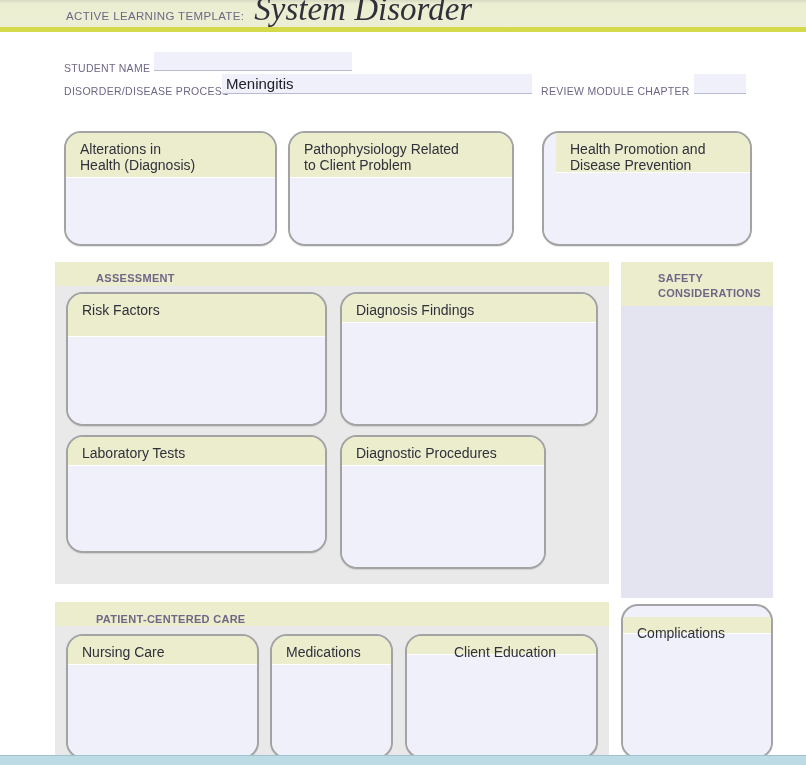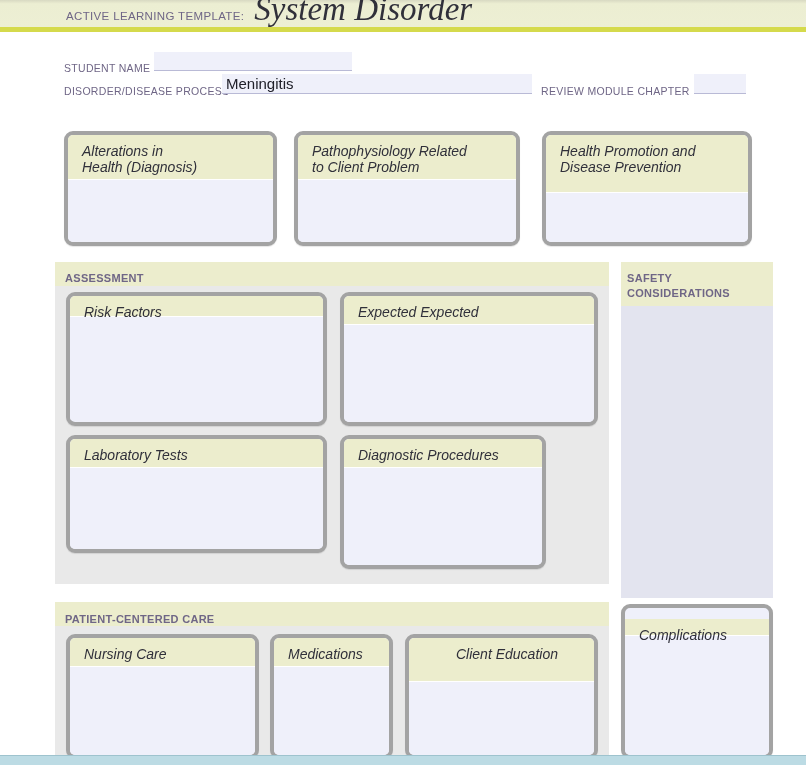--- a/index.html
+++ b/index.html
@@ -75,26 +75,25 @@
     position: absolute;
     font-size: 14px;
     color: #20202a;
     white-space: nowrap;
   }
 
   
   .card {
     position: absolute;
     box-sizing: border-box;
-    border: 4px solid #a3a3a3;
-    border-radius: 9px;
+    border: 2px solid #a3a3a3;
+    border-radius: 17px;
     background: #eff0fa;
     overflow: hidden;
     box-shadow: 0 1px 1px rgba(0,0,0,0.10);
-    font-style: italic;
   }
   .card > .card-head {
     box-sizing: border-box;
     background: #ecedcd;
     color: #30303a;
     font-size: 14px;
     line-height: 1.15;
     padding: 8px 0 6px 14px;
     border-bottom: 1px solid #ffffff;
     white-space: pre-line;
@@ -118,20 +117,21 @@
     box-sizing: border-box;
   }
   .section-title {
     position: absolute;
     font-size: 11px;
     font-weight: bold;
     letter-spacing: 0.3px;
     color: #6f6686;
     white-space: pre-line;
     line-height: 1.35;
+    margin-left: 31px;
   }
 
   
   #safety-panel {
     position: absolute;
     box-sizing: border-box;
     background: #e3e4ef;
   }
   #safety-head {
     position: absolute;
@@ -177,44 +177,44 @@
 <div class="form-field" style="left:694px; top:74px; width:52px; height:20px;">
   <span class="form-value" style="left:5px; top:1px;"></span>
 </div>
 
 <div class="card" style="left:64px; top:131px; width:213px; height:115px;">
   <div class="card-head" style="height:45px;">Alterations in
 Health (Diagnosis)</div>
   <div class="card-body" style="height:68px;"></div>
 </div>
 
-<div class="card" style="left:294px; top:131px; width:226px; height:115px;">
+<div class="card" style="left:288px; top:131px; width:226px; height:115px;">
   <div class="card-head" style="height:45px;">Pathophysiology Related
 to Client Problem</div>
   <div class="card-body" style="height:68px;"></div>
 </div>
 
 <div class="card" style="left:542px; top:131px; width:210px; height:115px;">
-  <div class="card-head" style="height:58px;">Health Promotion and
+  <div class="card-head" style="height:40px;margin-left:12px;">Health Promotion and
 Disease Prevention</div>
   <div class="card-body" style="height:68px;"></div>
 </div>
 
 <div class="section" style="left:55px; top:262px; width:554px; height:322px;">
   <div class="section-head" style="height:24px;"></div>
 </div>
 <div class="section-title" style="left:65px; top:271px;">ASSESSMENT</div>
 
 <div class="card" style="left:66px; top:292px; width:261px; height:134px;">
-  <div class="card-head" style="height:21px;">Risk Factors</div>
+  <div class="card-head" style="height:43px;">Risk Factors</div>
   <div class="card-body" style="height:103px;"></div>
 </div>
 
 <div class="card" style="left:340px; top:292px; width:258px; height:134px;">
-  <div class="card-head" style="height:29px;">Expected Expected</div>
+  <div class="card-head" style="height:29px;">Diagnosis Findings</div>
   <div class="card-body" style="height:103px;"></div>
 </div>
 
 <div class="card" style="left:66px; top:435px; width:261px; height:118px;">
   <div class="card-head" style="height:29px;">Laboratory Tests</div>
   <div class="card-body" style="height:103px;"></div>
 </div>
 
 <div class="card" style="left:340px; top:435px; width:206px; height:134px;">
   <div class="card-head" style="height:29px;">Diagnostic Procedures</div>
@@ -242,17 +242,17 @@
   <div class="card-head" style="height:29px;">Nursing Care</div>
   <div class="card-body" style="height:94px;"></div>
 </div>
 
 <div class="card" style="left:270px; top:634px; width:123px; height:125px;">
   <div class="card-head" style="height:29px;">Medications</div>
   <div class="card-body" style="height:94px;"></div>
 </div>
 
 <div class="card" style="left:405px; top:634px; width:193px; height:125px;">
-  <div class="card-head" style="height:44px;padding-left:47px;">Client Education</div>
+  <div class="card-head" style="height:19px;padding-left:47px;">Client Education</div>
   <div class="card-body" style="height:94px;"></div>
 </div>
 
 <div id="bottom-strip"></div>
 
 </body></html>

